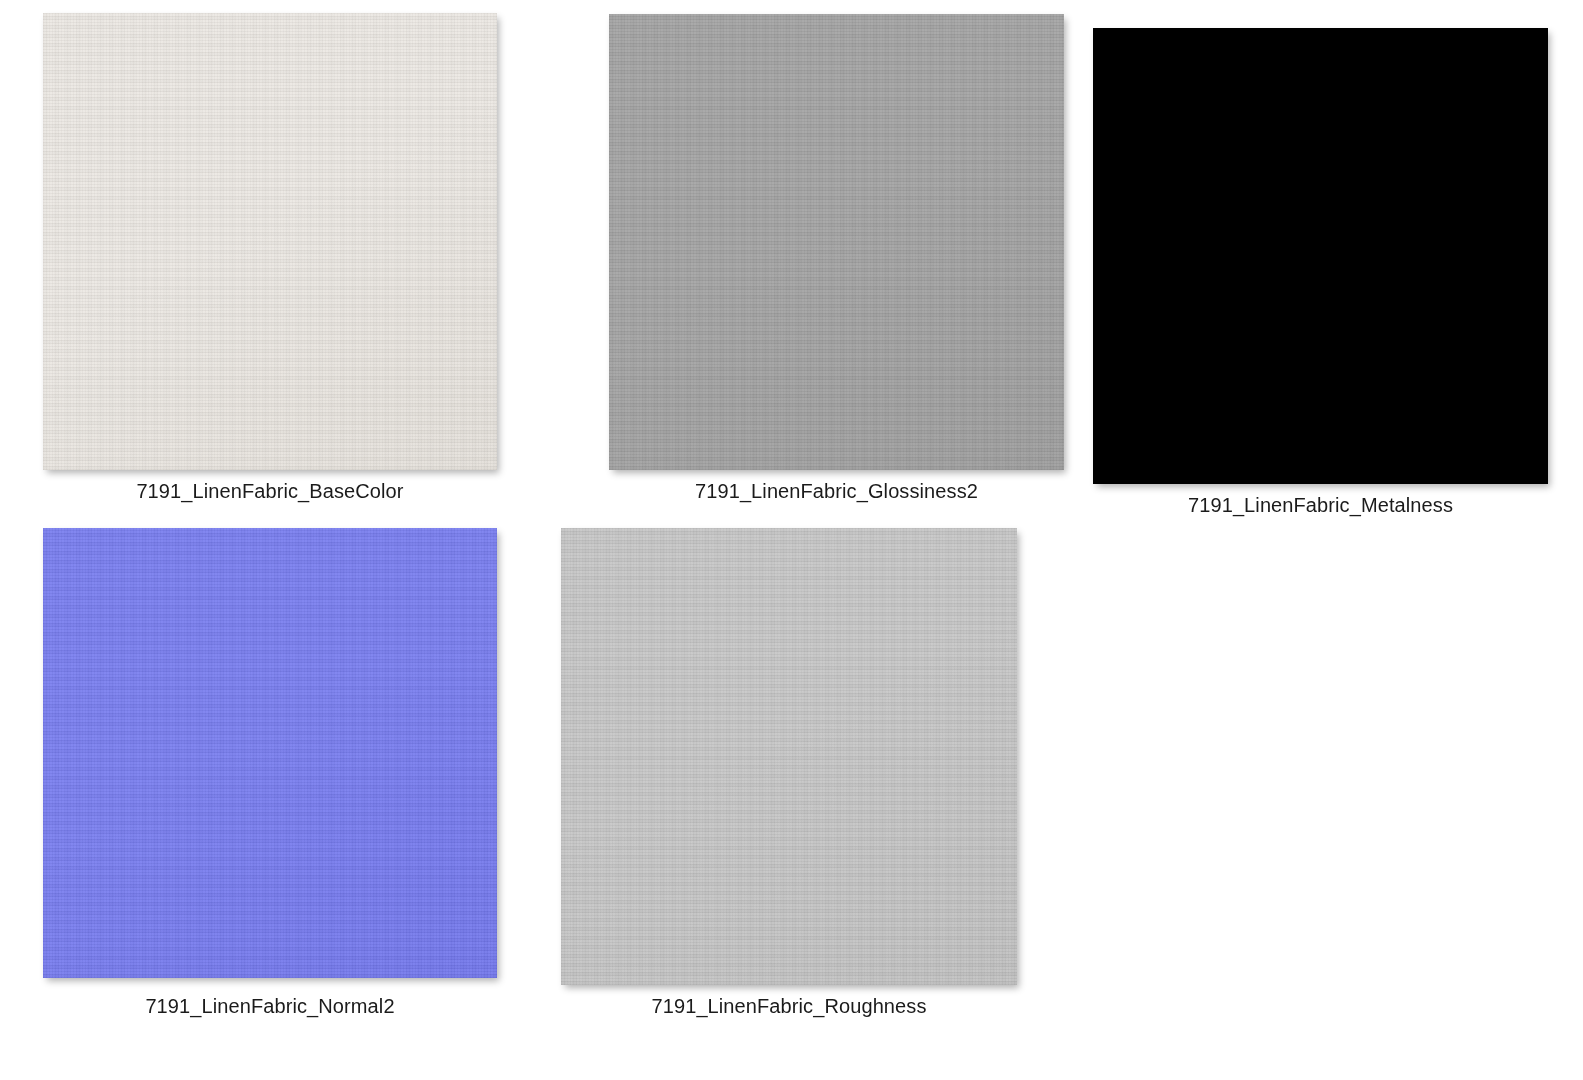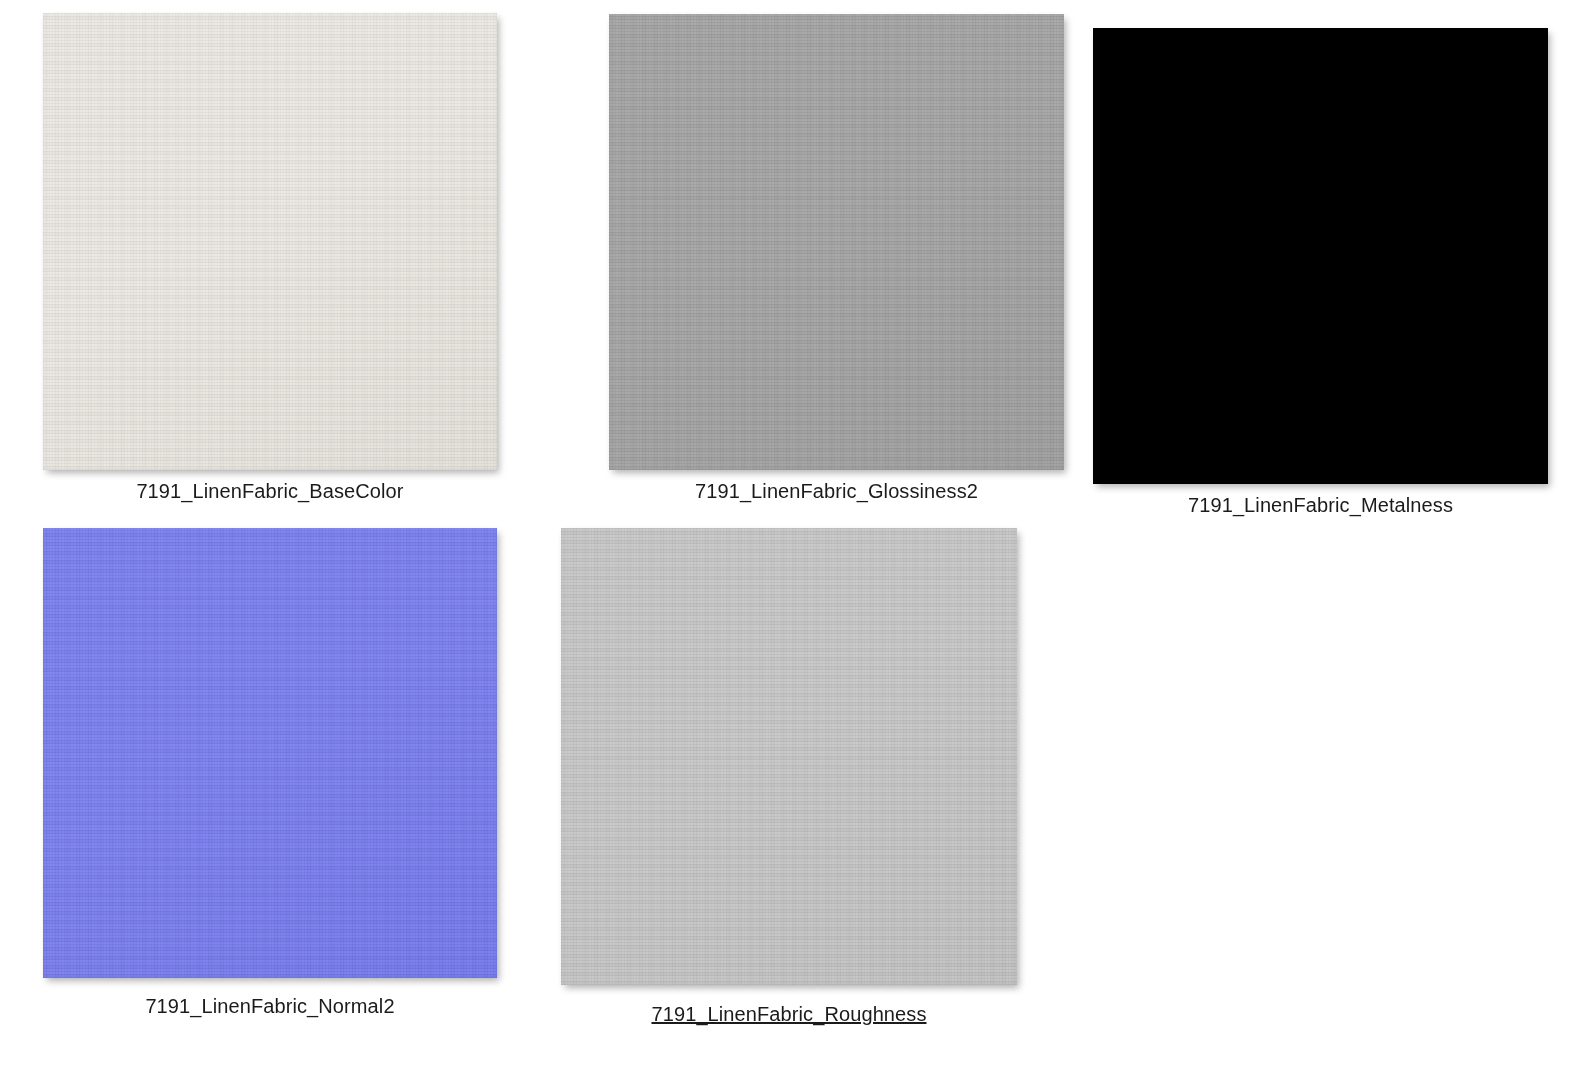--- a/index.html
+++ b/index.html
@@ -95,21 +95,21 @@
   #item-normal2     { left: 43px;   top: 528px; }
   #item-roughness   { left: 561px;  top: 528px; }
 
   #thumb-basecolor   { width: 454px; height: 457px; }
   #thumb-glossiness2 { width: 455px; height: 456px; }
   #thumb-metalness   { width: 455px; height: 456px; }
   #thumb-normal2     { width: 454px; height: 450px; }
   #thumb-roughness   { width: 456px; height: 457px; }
 
   #item-normal2 .thumb-caption   { margin-top: 16px; }
-  #item-roughness .thumb-caption { margin-top: 17px; text-decoration: underline;  }
+  #item-roughness .thumb-caption { margin-top: 9px;  }
 </style>
 </head>
 <body>
 
 <div id="thumbnail-grid" style="background: rgb(255, 255, 255);">
 
   <div class="grid-item" id="item-basecolor">
     <div class="thumb" id="thumb-basecolor" style="background: linear-gradient(152deg, rgb(236, 232, 227) 0%, rgb(236, 232, 227) 46%, rgb(228, 224, 218) 100%);">
       <div class="weave"></div>
       <div class="weave-broad"></div>

